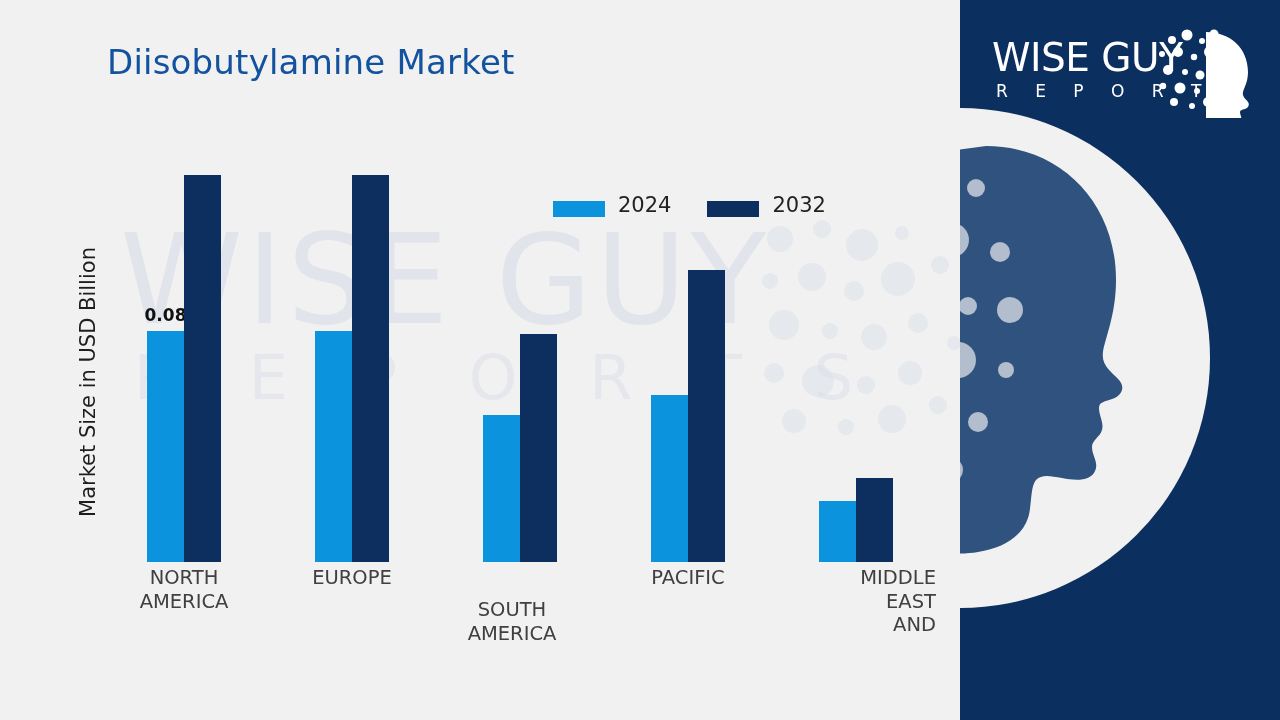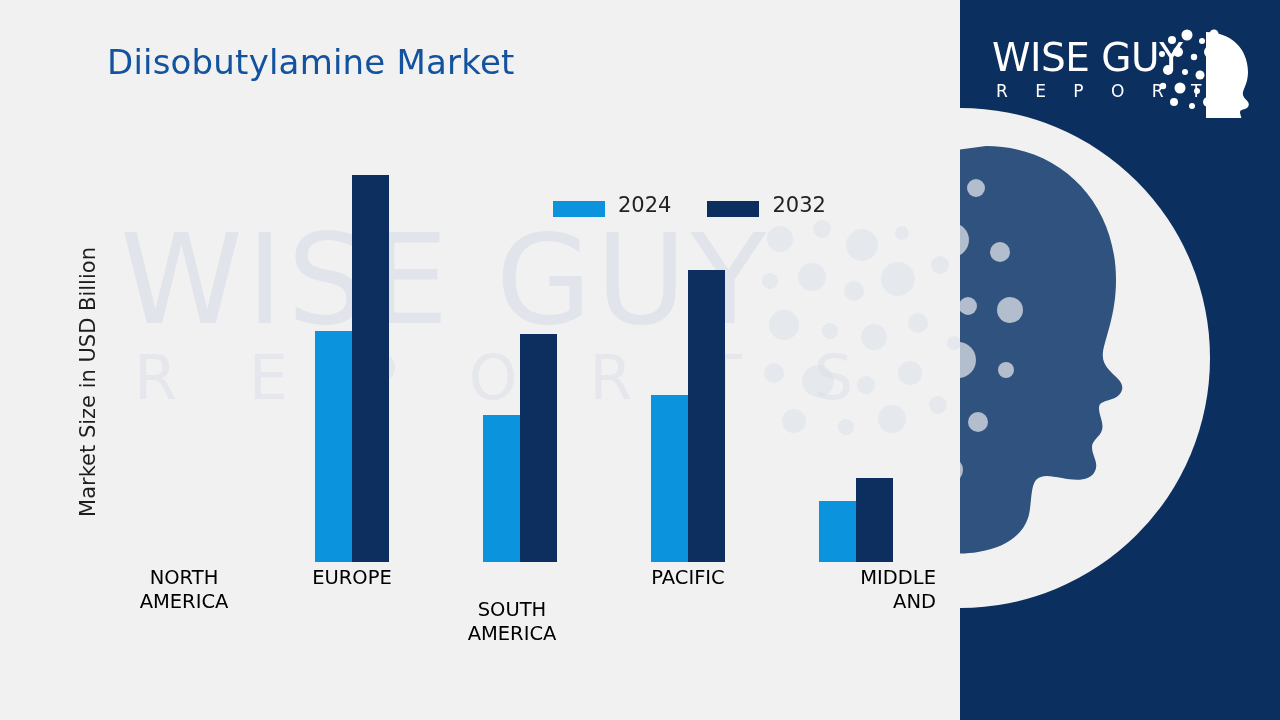--- a/index.html
+++ b/index.html
@@ -147,21 +147,21 @@
     left: 100px;
     top: 566px;
     width: 840px;
     height: 120px;
   }
   .xlabel {
     position: absolute;
     text-align: center;
     font-size: 19.5px;
     line-height: 23.5px;
-    color: #000000;
+    color: #404040;
     width: 160px;
   }
 
   
   .brand-panel {
     position: absolute;
     left: 960px; top: 0;
     width: 320px; height: 720px;
     background: #0b2f5e;
     overflow: hidden;
@@ -266,20 +266,26 @@
       </div>
       <div class="legend-item">
         <span class="legend-swatch" style="background:#0c2f60"></span>
         <span class="legend-label">2032</span>
       </div>
     </div>
 
     <div class="y-axis-title">Market Size in USD Billion</div>
 
     <div class="plot" id="plot">
+        <div class="group" style="left: 0px; width: 168px;">
+          <div class="bar b2024" style="height: 231px; background: rgb(11, 147, 222);">
+            <span class="bar-value">0.08</span>
+          </div>
+          <div class="bar b2032" style="height: 387px; background: rgb(12, 47, 96);"></div>
+        </div>
         <div class="group" style="left: 168px; width: 168px;">
           <div class="bar b2024" style="height: 231px; background: rgb(11, 147, 222);"></div>
           <div class="bar b2032" style="height: 387px; background: rgb(12, 47, 96);"></div>
         </div>
         <div class="group" style="left: 336px; width: 168px;">
           <div class="bar b2024" style="height: 147px; background: rgb(11, 147, 222);"></div>
           <div class="bar b2032" style="height: 228px; background: rgb(12, 47, 96);"></div>
         </div>
         <div class="group" style="left: 504px; width: 168px;">
           <div class="bar b2024" style="height: 167px; background: rgb(11, 147, 222);"></div>
@@ -301,20 +307,21 @@
         </div>
         <div class="xlabel" style="left: 332px; margin-top: 32px;">
           <div>SOUTH</div>
           <div>AMERICA</div>
         </div>
         <div class="xlabel" style="left: 508px;">
           <div>PACIFIC</div>
         </div>
         <div class="xlabel" style="left: 676px; text-align: right;">
           <div>MIDDLE</div>
+          <div>EAST</div>
           <div>AND</div>
         </div>
       </div>
   </div>
 
   <div class="brand-panel">
     <div class="brand-circle"></div>
 
     <svg class="brand-head" viewBox="0 0 290 440">
       <path fill="#2d4f7c" d="M96,6 C170,6 226,62 226,140 C226,175 215,198 213,212

